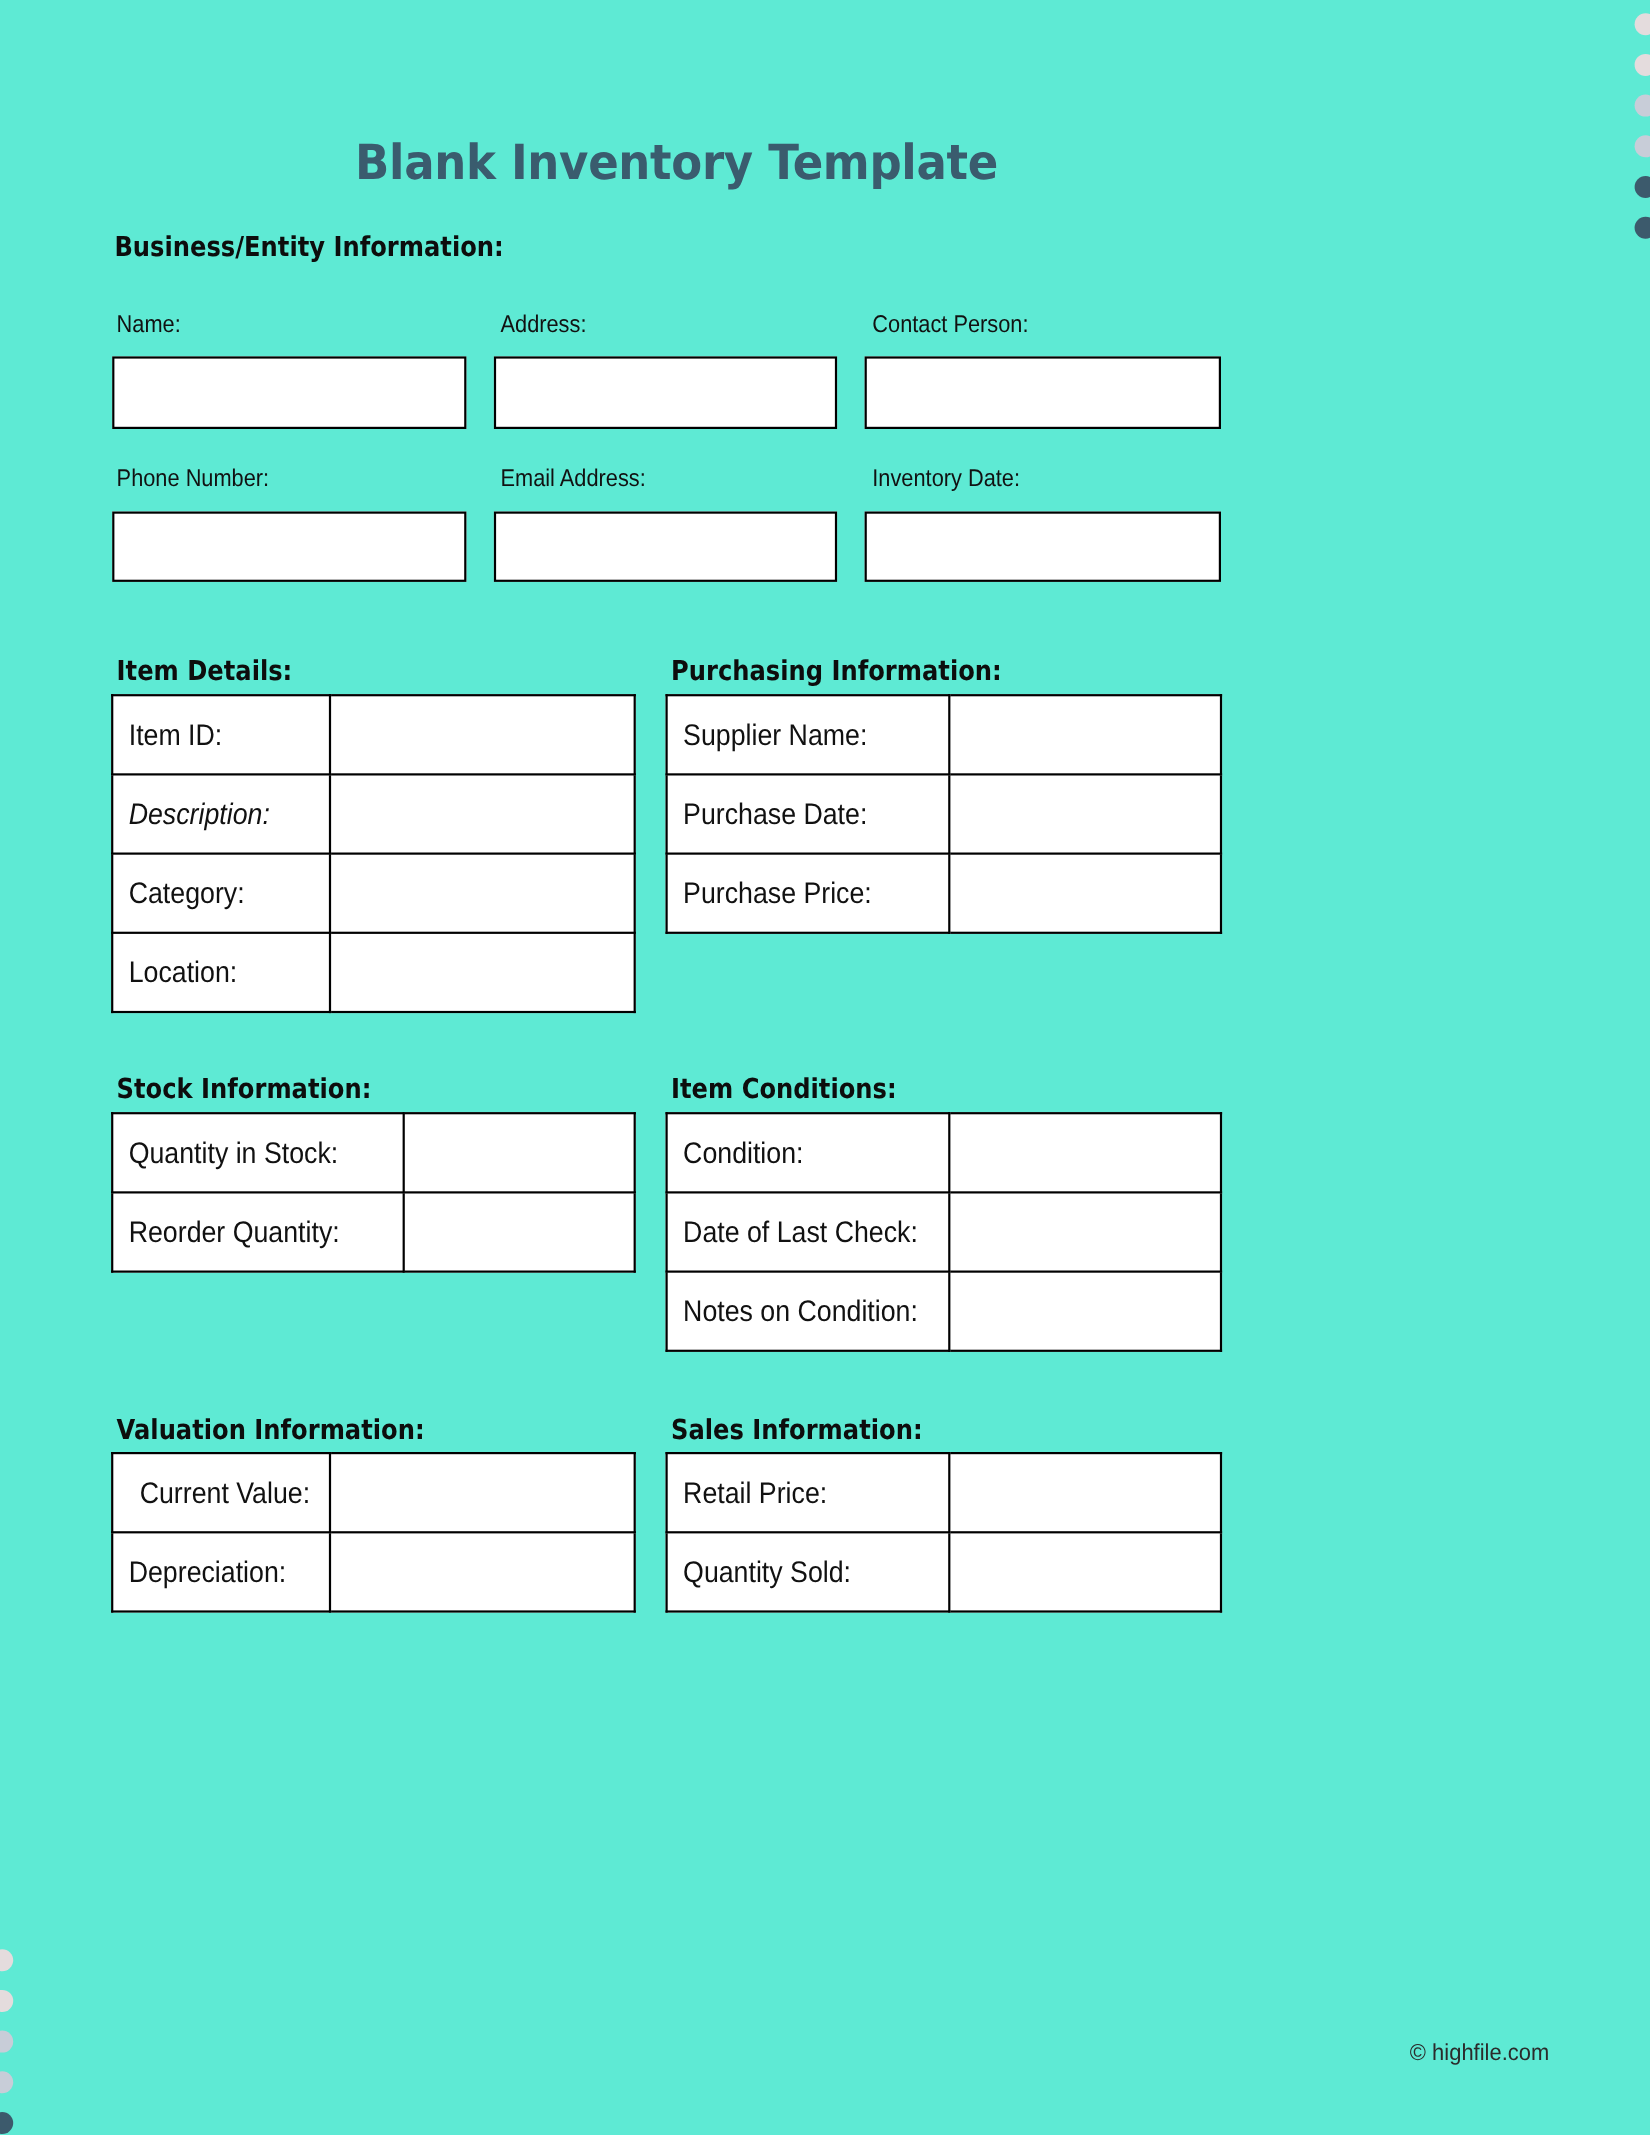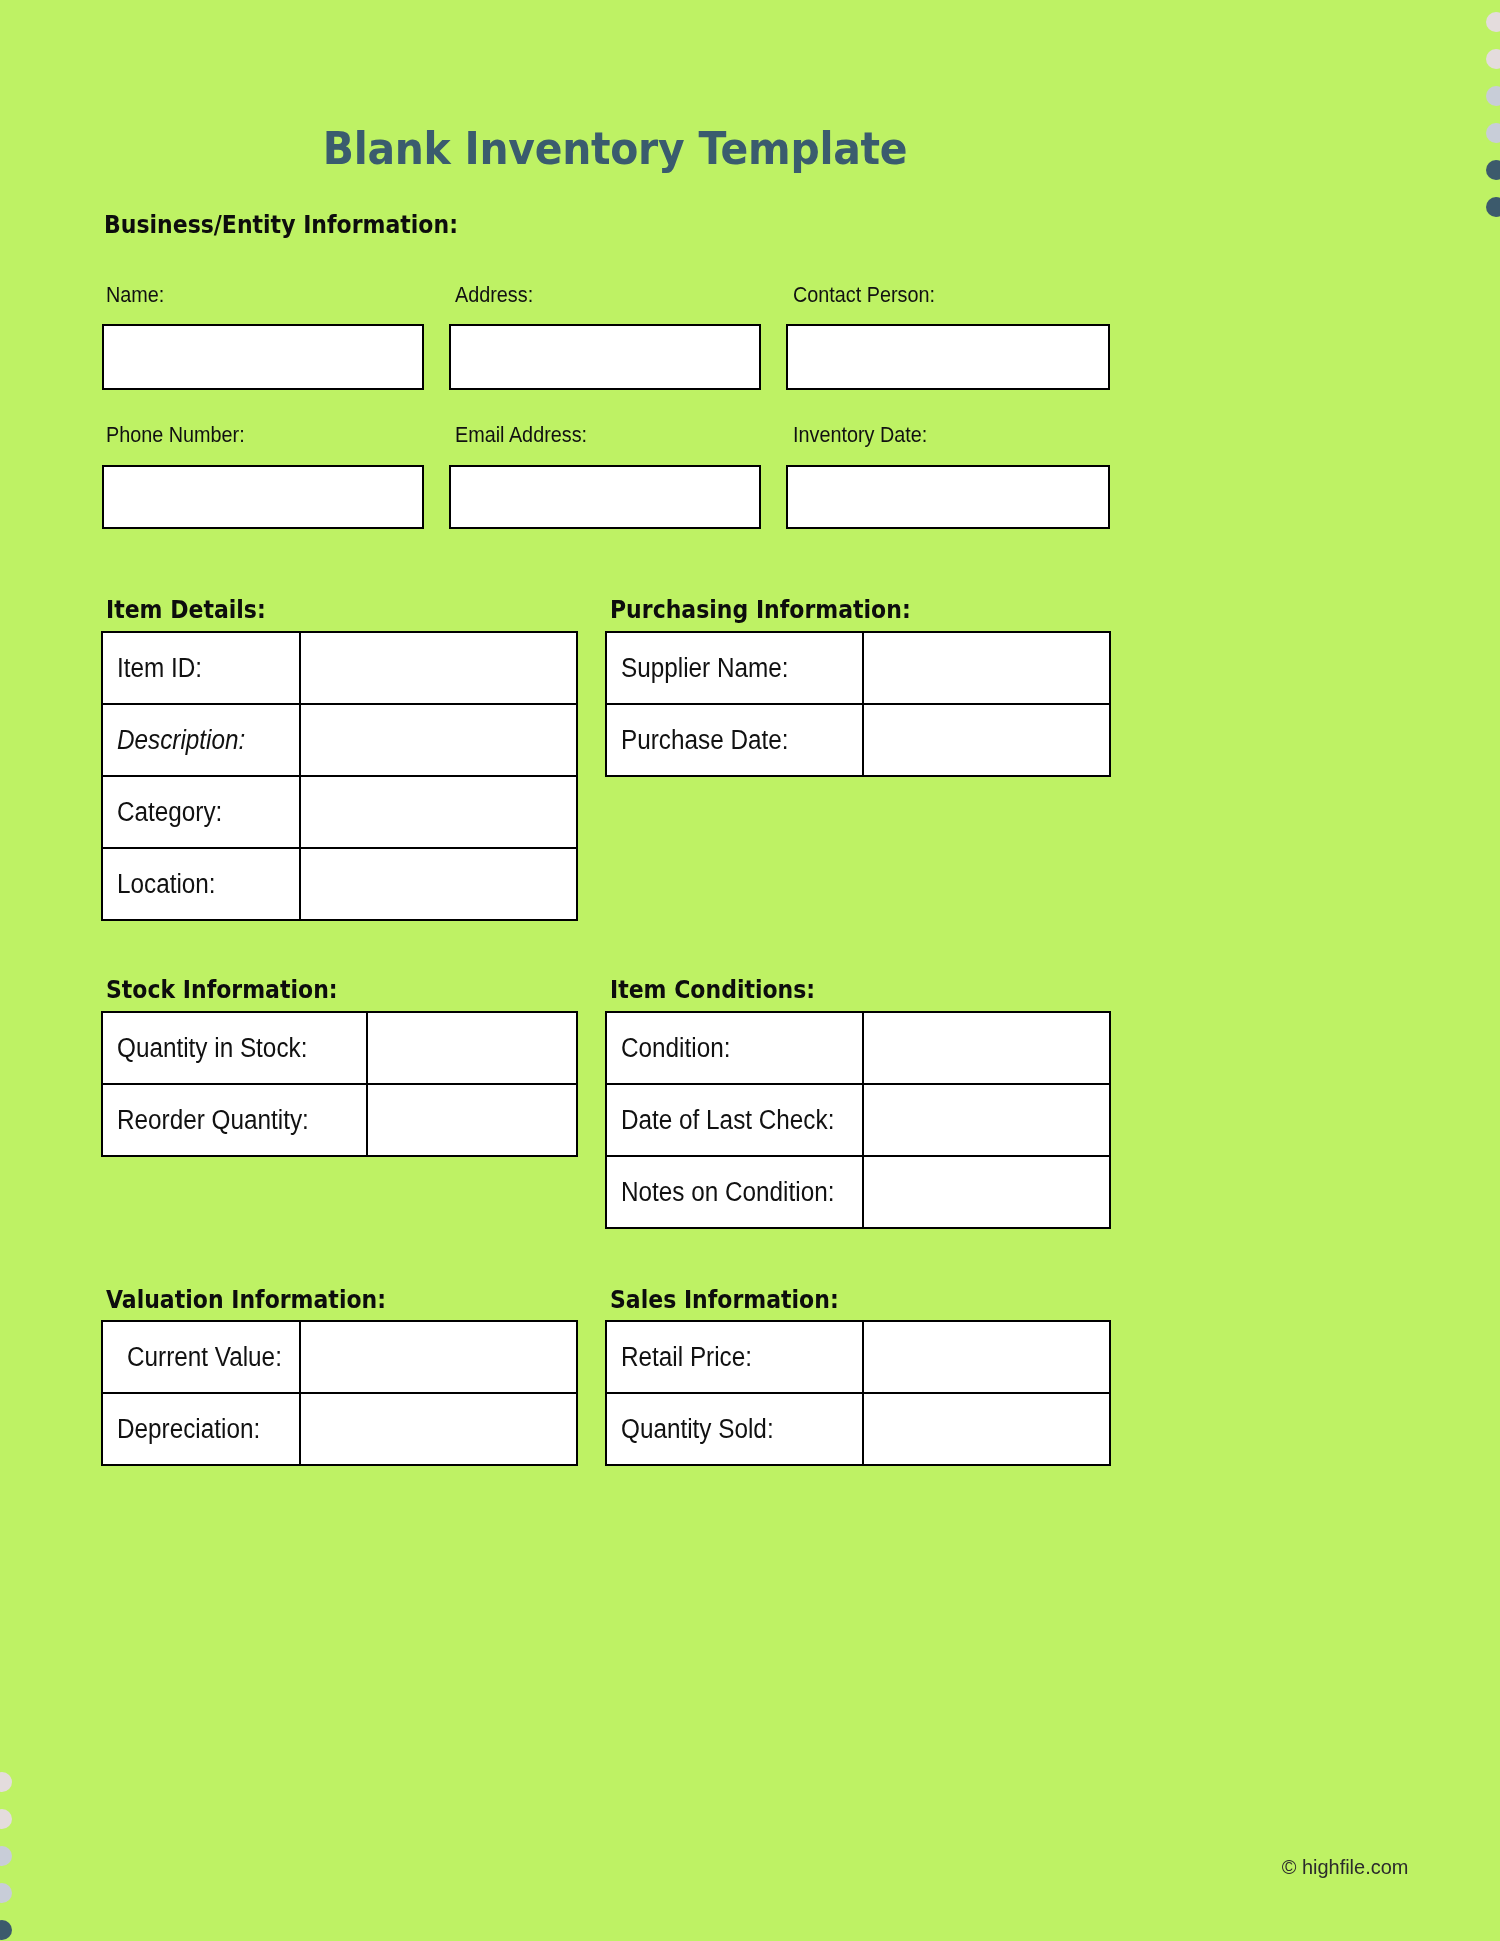--- a/index.html
+++ b/index.html
@@ -14,21 +14,21 @@
     font-family: "Liberation Sans", "DejaVu Sans", sans-serif;
     color: #111111;
     overflow: hidden;
   }
 
   .page {
     position: absolute;
     left: 0; top: 0;
     width: 1500px;
     height: 1941px;
-    background: #bef264;
+    background: #5eead4;
   }
 
   
   .dot-col {
     position: absolute;
     display: flex;
     flex-direction: column;
     gap: 17px;
   }
   .dot-col.top-right {
@@ -197,20 +197,24 @@
   <table class="tbl" style="left:605px; top:631px; width:506px;">
     <tbody>
         <tr>
       <td class="lbl" style="width:241px; height:70px;"><span>Supplier Name:</span></td>
       <td class="val"></td>
     </tr>
     <tr>
       <td class="lbl" style="height:70px;"><span>Purchase Date:</span></td>
       <td class="val"></td>
     </tr>
+    <tr>
+      <td class="lbl" style="height:70px;"><span>Purchase Price:</span></td>
+      <td class="val"></td>
+    </tr>
   </tbody>
     </table>
 
   <div class="section-heading" style="left:106px; top:975px;">Stock Information:</div>
   <table class="tbl" style="left:101px; top:1011px; width:477px;">
     <tbody>
         <tr>
       <td class="lbl" style="width:249px; height:70px;"><span>Quantity in Stock:</span></td>
       <td class="val"></td>
     </tr>

